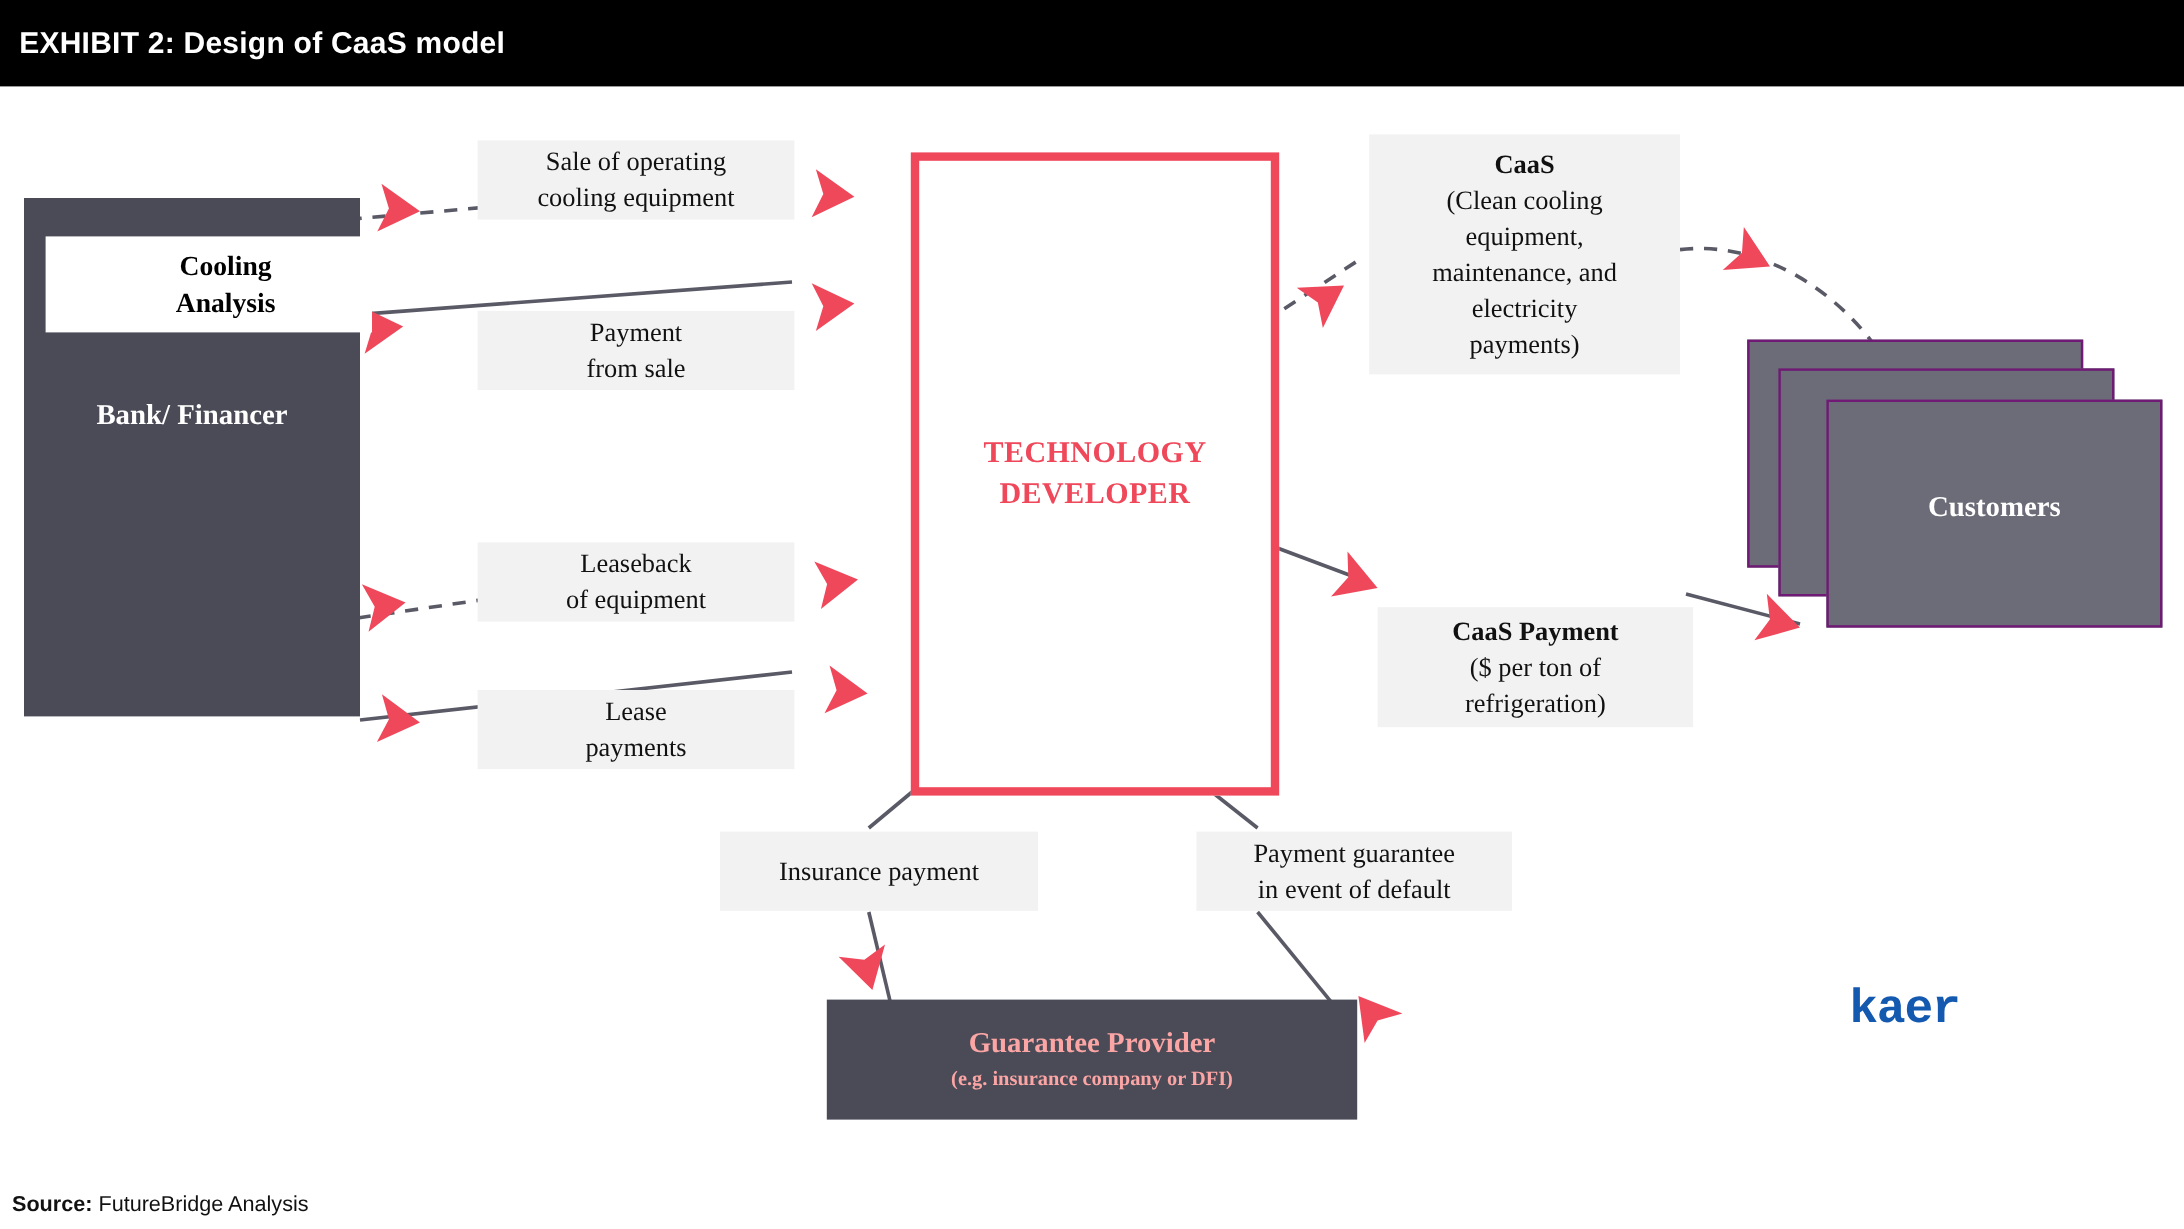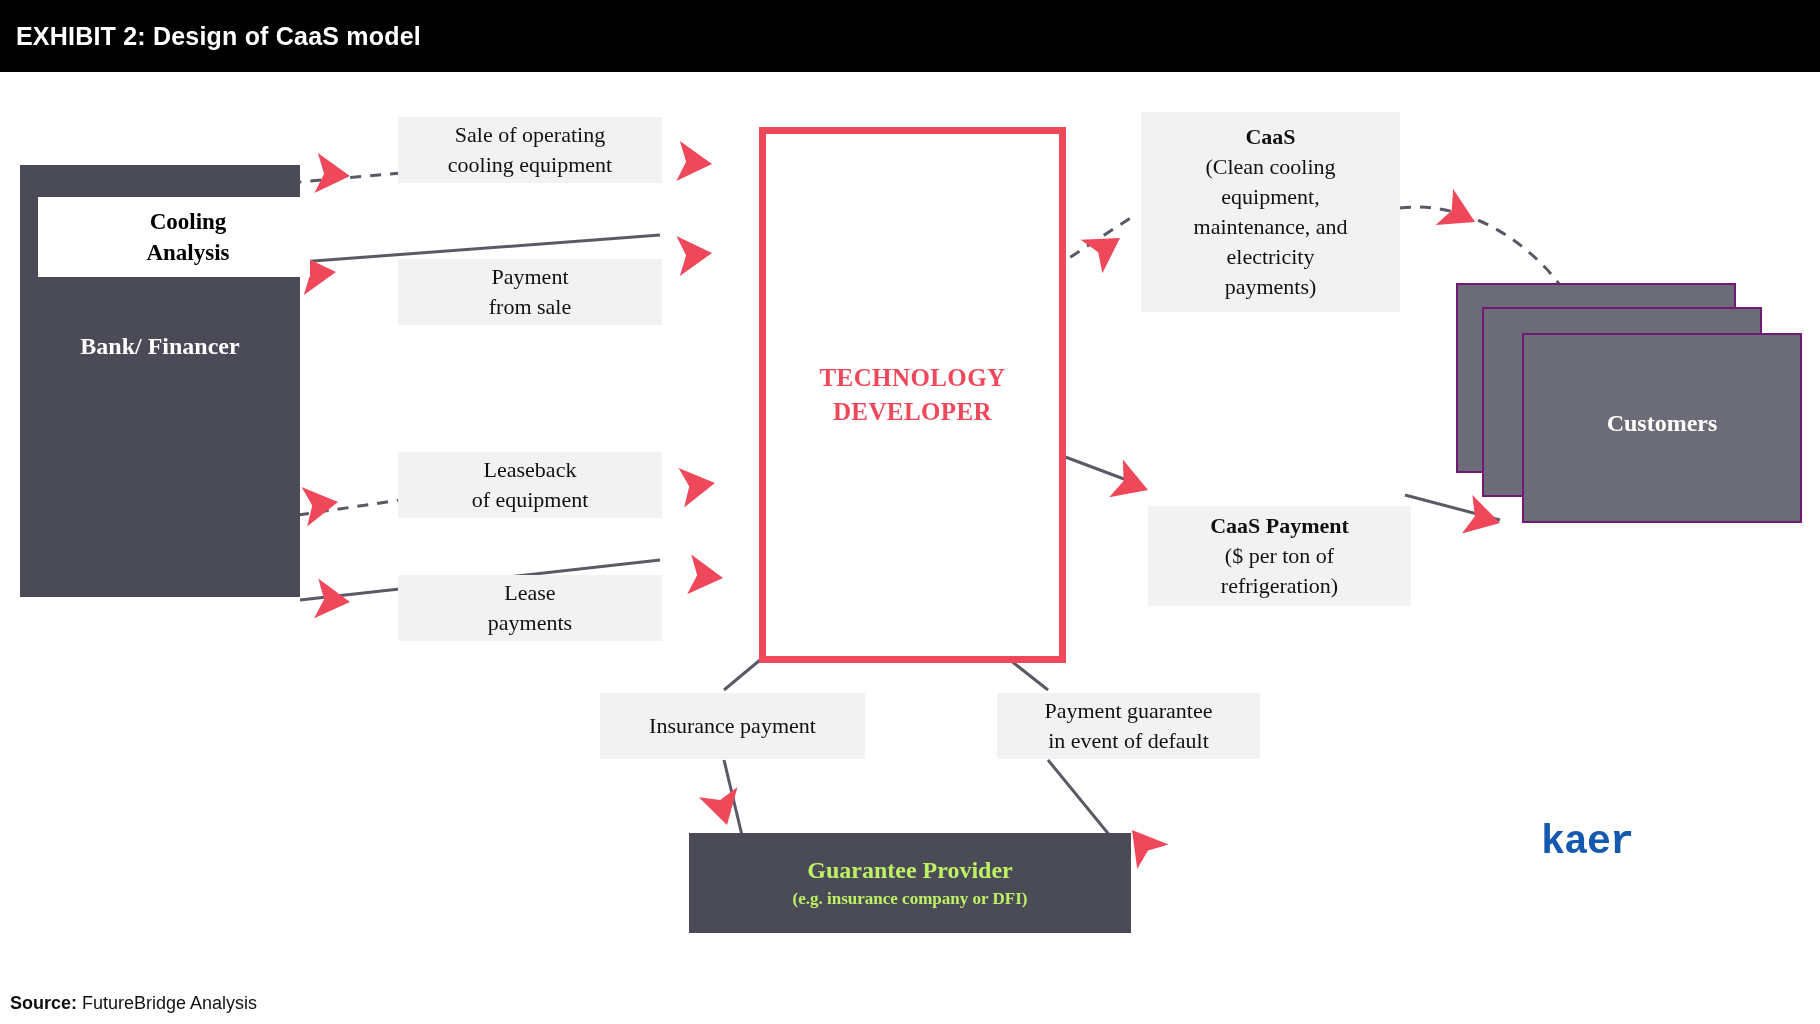--- a/index.html
+++ b/index.html
@@ -28,21 +28,21 @@
               font-size:24px;font-weight:bold;}
   .cooling{position:absolute;background:#ffffff;color:#000;display:flex;align-items:center;
            justify-content:center;text-align:center;font-size:23px;font-weight:bold;line-height:31px;padding-left:28px;}
 
   .techbox{background:#ffffff;border:7px solid #f0485b;display:flex;align-items:center;
            justify-content:center;text-align:center;}
   .techbox span{color:#f0485b;font-size:25px;font-weight:bold;line-height:34px;letter-spacing:.4px;}
 
   .custlabel{position:absolute;width:100%;text-align:center;color:#ffffff;font-size:24px;font-weight:bold;}
 
-  .gp{background:#4a4b57;display:flex;flex-direction:column;align-items:center;justify-content:center;color:#bef264;}
+  .gp{background:#4a4b57;display:flex;flex-direction:column;align-items:center;justify-content:center;color:#fca5a5;}
   .gp .t1{font-size:24px;font-weight:bold;line-height:32px;}
   .gp .t2{font-size:17px;font-weight:bold;line-height:26px;}
 
   .logo{position:absolute;color:#1459b0;font-size:40px;font-weight:bold;letter-spacing:-1px;
         font-family:Liberation Mono, monospace;}
 
   .source{position:absolute;left:10px;top:993px;font-size:18px;color:#111;}
   .source b{font-weight:bold;}
 </style>
 </head>

